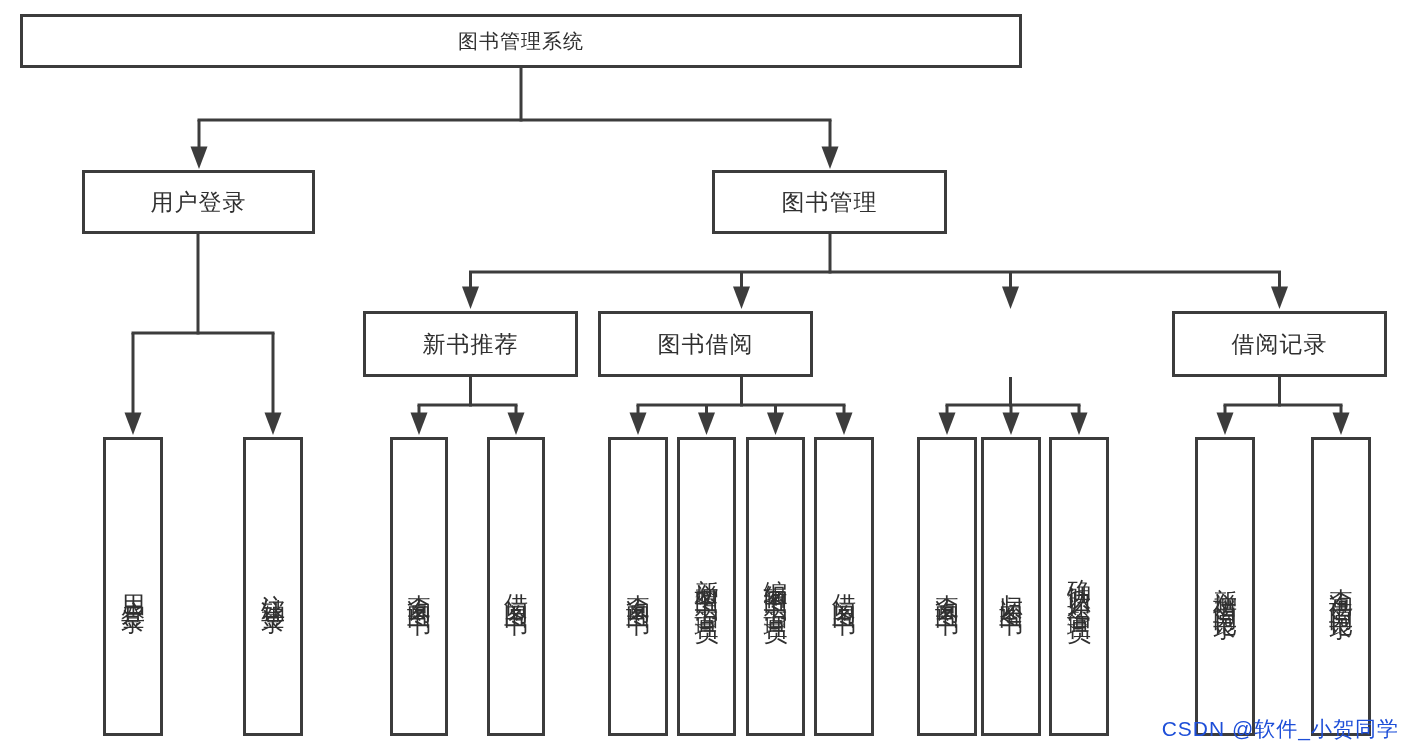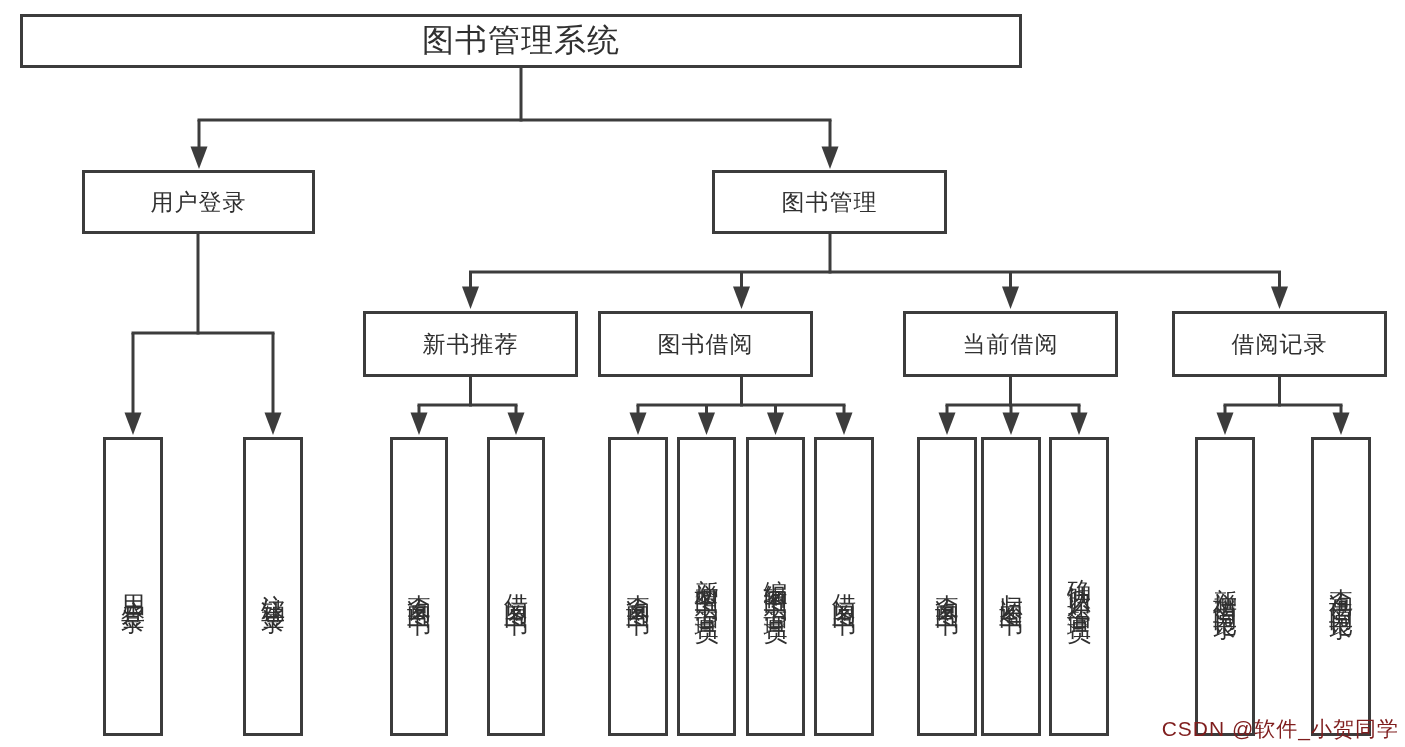--- a/index.html
+++ b/index.html
@@ -30,35 +30,35 @@
     align-items: center;
     justify-content: center;
     color: #303030;
   }
   .node.h span {
     font-size: 23px;
     letter-spacing: 1px;
     white-space: nowrap;
   }
   .node.root span {
-    font-size: 32px;
+    font-size: 20px;
   }
   .node.v span {
     writing-mode: vertical-rl;
     text-orientation: mixed;
     font-size: 24px;
     letter-spacing: 6px;
     line-height: 1;
   }
   .watermark {
     position: absolute;
     right: 6px;
     bottom: 4px;
     font-size: 21px;
-    color: #7f1d1d;
+    color: #1d4ed8;
     letter-spacing: 1px;
     white-space: nowrap;
   }
 </style>
 </head>
 <body>
 
 <div class="canvas">
 
   <svg class="connectors" width="1405" height="747" viewBox="0 0 1405 747">
@@ -141,23 +141,20 @@
   <div class="node h" style="left:363px; top:311px; width:215px; height:66px;">
     <span>新书推荐</span>
   </div>
 
   <div class="node h" style="left:712px; top:170px; width:235px; height:64px;">
     <span>图书管理</span>
   </div>
   <div class="node h" style="left:598px; top:311px; width:215px; height:66px;">
     <span>图书借阅</span>
   </div>
-  <div class="node h" style="left:903px; top:311px; width:215px; height:66px;">
-    <span>当前借阅</span>
-  </div>
   <div class="node h" style="left:1172px; top:311px; width:215px; height:66px;font-family:Liberation Serif, serif;">
     <span>借阅记录</span>
   </div>
 
   <div class="node v" style="left:103px; top:437px; width:60px; height:299px;">
     <span>用户登录</span>
   </div>
   <div class="node v" style="left:243px; top:437px; width:60px; height:299px;">
     <span>注销登录</span>
   </div>

